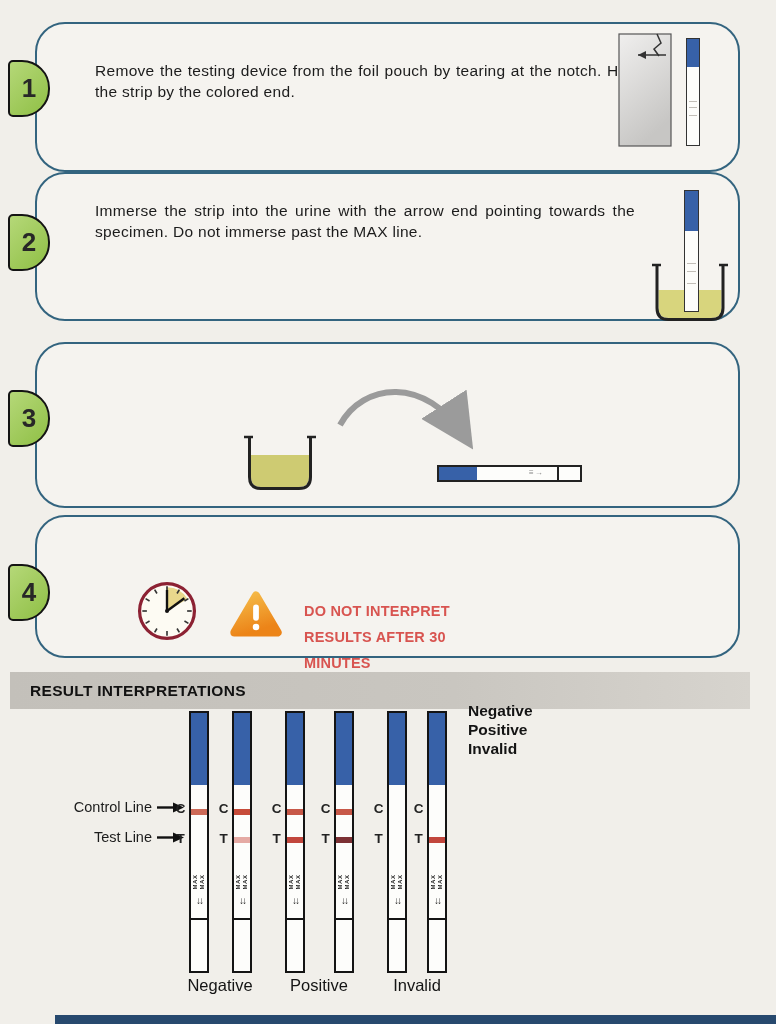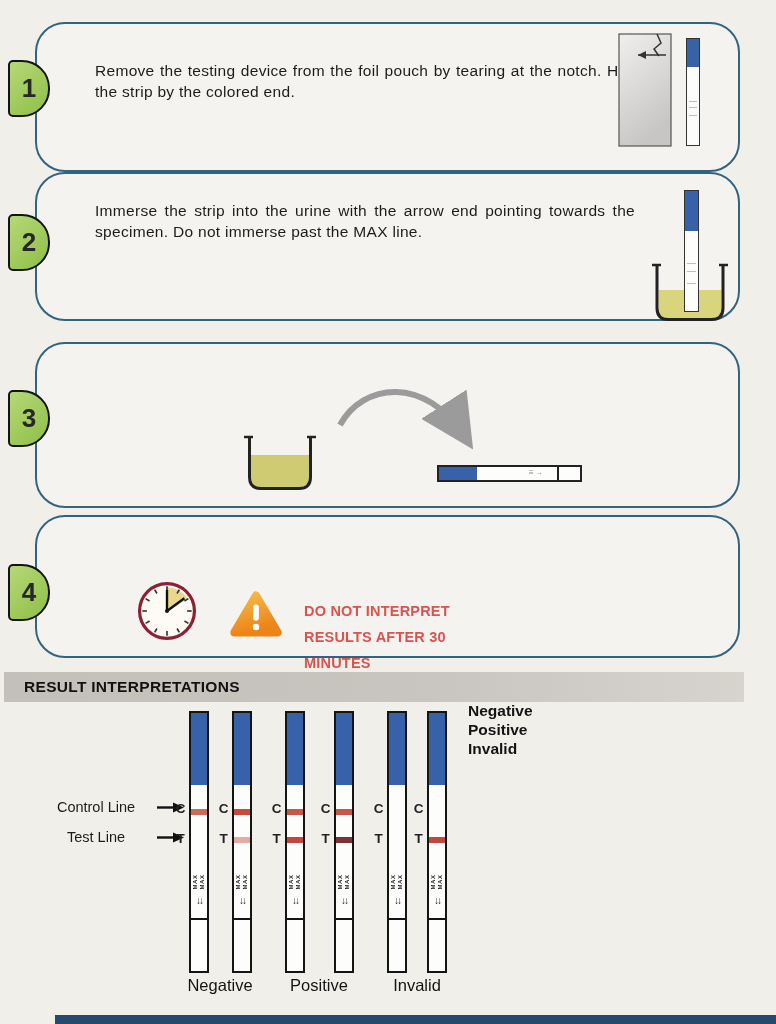--- a/index.html
+++ b/index.html
@@ -41,41 +41,41 @@
           border:2px solid #222;box-sizing:border-box;}
   .hstrip .hblue{position:absolute;left:0;top:0;bottom:0;width:38px;background:#3761a8;}
   .hstrip .hmax{position:absolute;left:90px;top:1px;font-size:8px;color:#888;letter-spacing:1px;}
   .hstrip .hsep{position:absolute;left:118px;top:0;bottom:0;width:1.5px;background:#222;}
   
   .clock-svg{position:absolute;left:98px;top:62px;}
   .tri-svg{position:absolute;left:192px;top:72px;}
   .warn-text{position:absolute;left:252px;top:66px;width:158px;margin:15px;font-size:14.5px;font-weight:bold;
              line-height:26px;color:#d85450;letter-spacing:0.2px;}
   
-  .results-bar{position:absolute;left:4px;top:672px;width:740px;height:30px;
+  .results-bar{position:absolute;left:10px;top:672px;width:740px;height:37px;
                background:linear-gradient(90deg,#c3c0ba 0%,#c9c6c0 60%,#d7d4ce 100%);
                display:flex;align-items:center;}
   .results-bar span{font-size:15.5px;font-weight:bold;color:#111;letter-spacing:0.3px;padding-left:20px;}
   
   .strip{position:absolute;top:711px;width:20px;height:262px;background:#fdfdfb;border:2px solid #141414;
          box-sizing:border-box;}
   .strip .blue-top{position:absolute;top:0;left:0;right:0;height:72px;background:#3761a8;}
   .band{position:absolute;left:0;right:0;height:6px;}
   .band-c{top:96px;}
   .band-t{top:124px;}
   .max-block{position:absolute;top:158px;left:0;right:0;height:46px;}
   .max-word{position:absolute;width:22px;text-align:center;font-size:6px;font-weight:bold;color:#222;
             transform:rotate(-90deg);letter-spacing:0.5px;}
   .max-word.w1{left:-7px;top:8px;}
   .max-word.w2{left:0px;top:8px;}
   .max-arrows{position:absolute;left:0;right:0;top:24px;text-align:center;font-size:10px;color:#222;
               letter-spacing:-2px;font-weight:bold;}
   .strip .sep{position:absolute;top:205px;left:0;right:0;height:2px;background:#141414;}
   .ct-letter{position:absolute;width:13px;font-size:13.5px;font-weight:bold;color:#222;text-align:center;}
-  .line-label{position:absolute;font-size:14.5px;color:#1c1c1c;text-align:center;width:112px;}
+  .line-label{position:absolute;font-size:14.5px;color:#1c1c1c;text-align:right;width:112px;}
   .line-arrow{position:absolute;}
   .group-label{position:absolute;top:976px;width:90px;text-align:center;font-size:16.5px;color:#141414;}
   
   .interp{position:absolute;left:468px;top:702px;width:302px;}
   .interp h3{margin:0 0 1px 0;font-size:15.5px;font-weight:bold;color:#141414;}
   .interp p{margin:0 0 14px 0;font-size:15.5px;line-height:20px;text-align:justify;color:#1c1c1c;
             letter-spacing:0.1px;}
   
   .bottom-bar{position:absolute;left:55px;top:1015px;width:721px;height:9px;background:#27496e;}
 </style>

